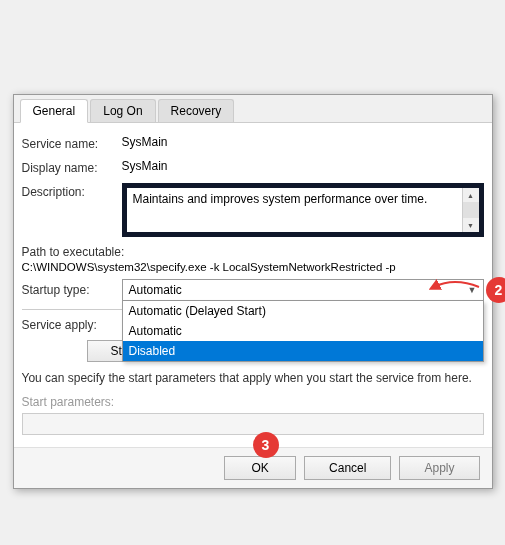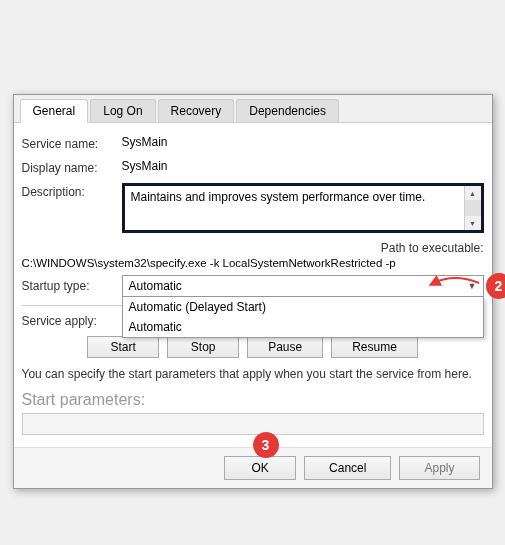--- a/index.html
+++ b/index.html
@@ -57,21 +57,21 @@
       padding-top: 2px;
       flex-shrink: 0;
     }
     .field-value {
       flex: 1;
       color: #000;
     }
     .scrollbar-area {
       display: flex;
       flex: 1;
-      border: 3px solid #0f172a;
+      border: 5px solid #0f172a;
       background: #fff;
     }
     .scrollbar-area textarea {
       flex: 1;
       border: none;
       outline: none;
       padding: 4px 6px;
       font-size: 12px;
       font-family: inherit;
       resize: none;
@@ -92,21 +92,20 @@
       cursor: pointer;
       font-size: 7px;
       color: #555;
     }
     .path-section {
       margin-bottom: 6px;
     }
     .path-label {
       color: #333;
       margin-bottom: 2px;
-      text-align: right;
     }
     .path-value {
       font-size: 11.5px;
       color: #000;
       word-break: break-all;
     }
     .startup-row {
       display: flex;
       align-items: center;
       margin-bottom: 6px;
@@ -196,21 +195,21 @@
       font-weight: normal;
     }
     .info-text {
       font-size: 12px;
       color: #333;
       margin-bottom: 8px;
       line-height: 1.4;
     }
     .start-params-label {
       color: #999;
-      font-size: 16px;
+      font-size: 12px;
       margin-bottom: 4px;
     }
     .start-params-input {
       width: 100%;
       border: 1px solid #ccc;
       padding: 3px 6px;
       font-size: 12px;
       font-family: inherit;
       outline: none;
       background: #f5f5f5;
@@ -258,21 +257,20 @@
   </style>
 </head>
 <body>
 
 <div class="dialog">
 
   <div class="tabs">
     <div class="tab active">General</div>
     <div class="tab">Log On</div>
     <div class="tab">Recovery</div>
-    <div class="tab">Dependencies</div>
   </div>
 
   <div class="content">
 
     
     <div class="field-row">
       <span class="field-label">Service name:</span>
       <span class="field-value">SysMain</span>
     </div>
 
@@ -305,20 +303,21 @@
     <div class="startup-row relative-wrapper">
       <span class="startup-label">Startup type:</span>
       <div class="dropdown-wrapper">
         <div class="dropdown-display">
           <span>Automatic</span>
           <span class="dropdown-arrow">▼</span>
         </div>
         <div class="dropdown-list">
           <div class="dropdown-item">Automatic (Delayed Start)</div>
           <div class="dropdown-item">Automatic</div>
+          <div class="dropdown-item selected">Disabled</div>
         </div>
 
         <div style="position:absolute;right:-28px;top:50%;transform:translateY(-50%);">
           <svg width="60" height="30" style="position:absolute;right:28px;top:-5px;">
             <path d="M55,15 Q30,5 10,15" stroke="#e53935" stroke-width="2" fill="none" marker-end="url(#arr)"></path>
             <defs>
               <marker id="arr" markerWidth="6" markerHeight="6" refX="3" refY="3" orient="auto">
                 <path d="M0,0 L6,3 L0,6 Z" fill="#e53935"></path>
               </marker>
             </defs>

